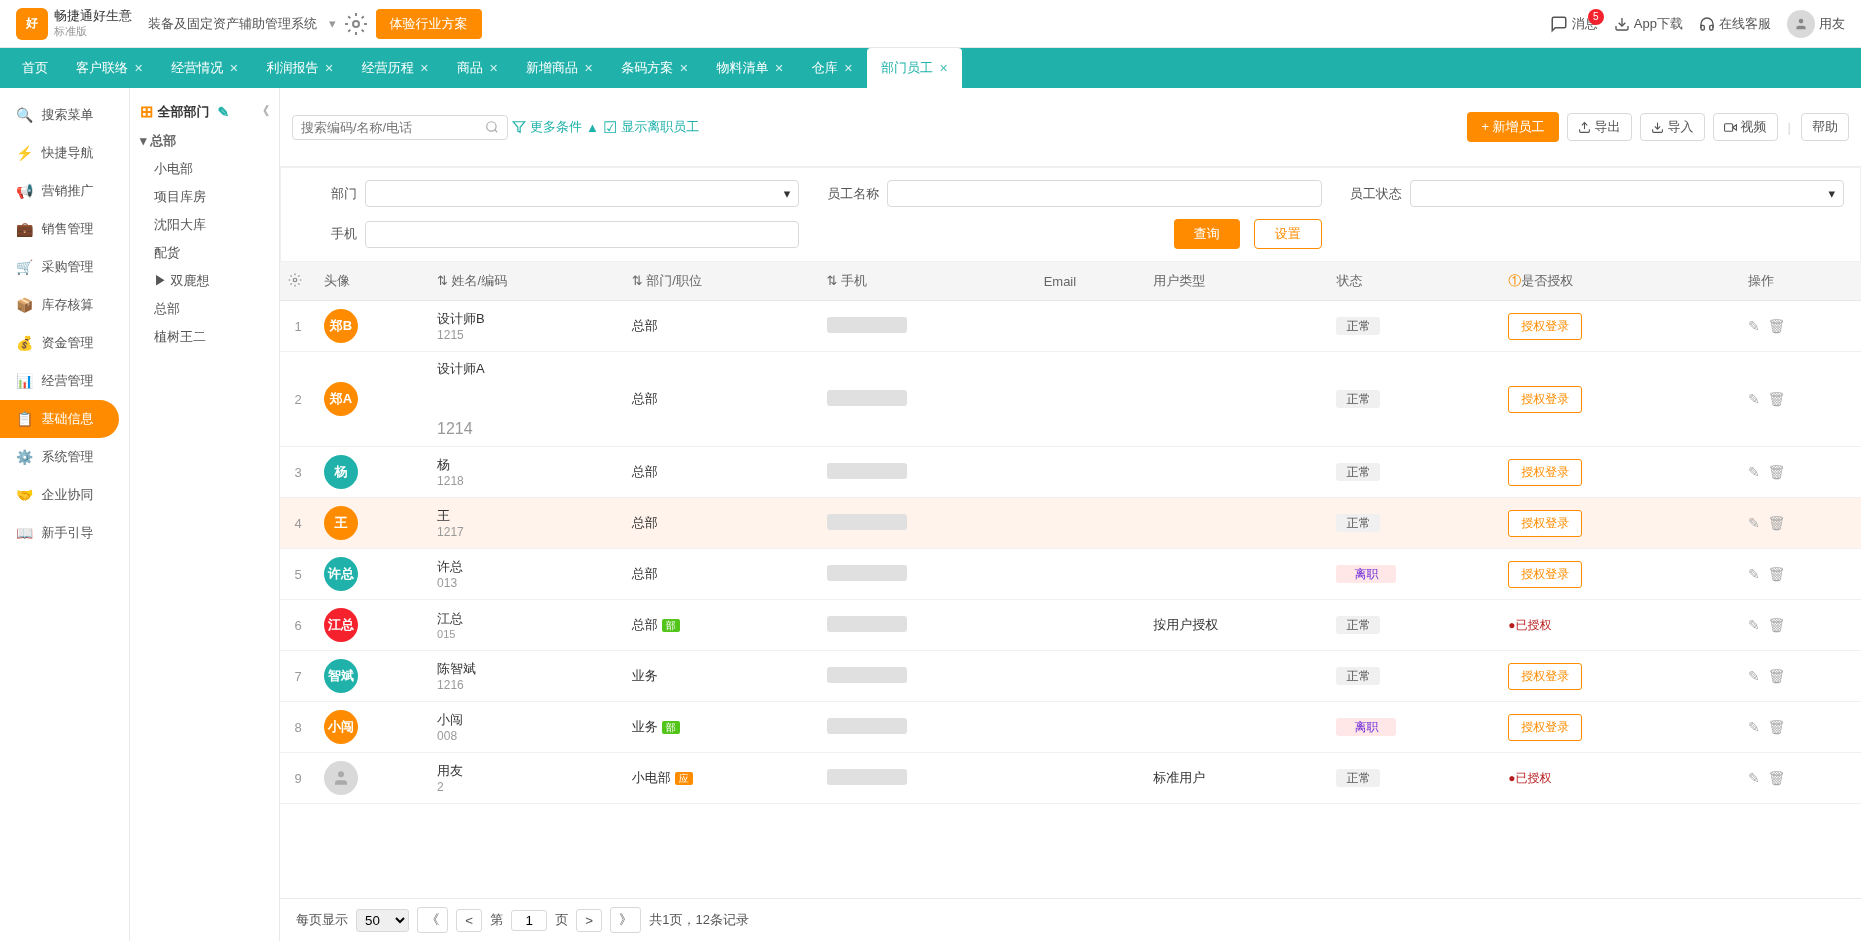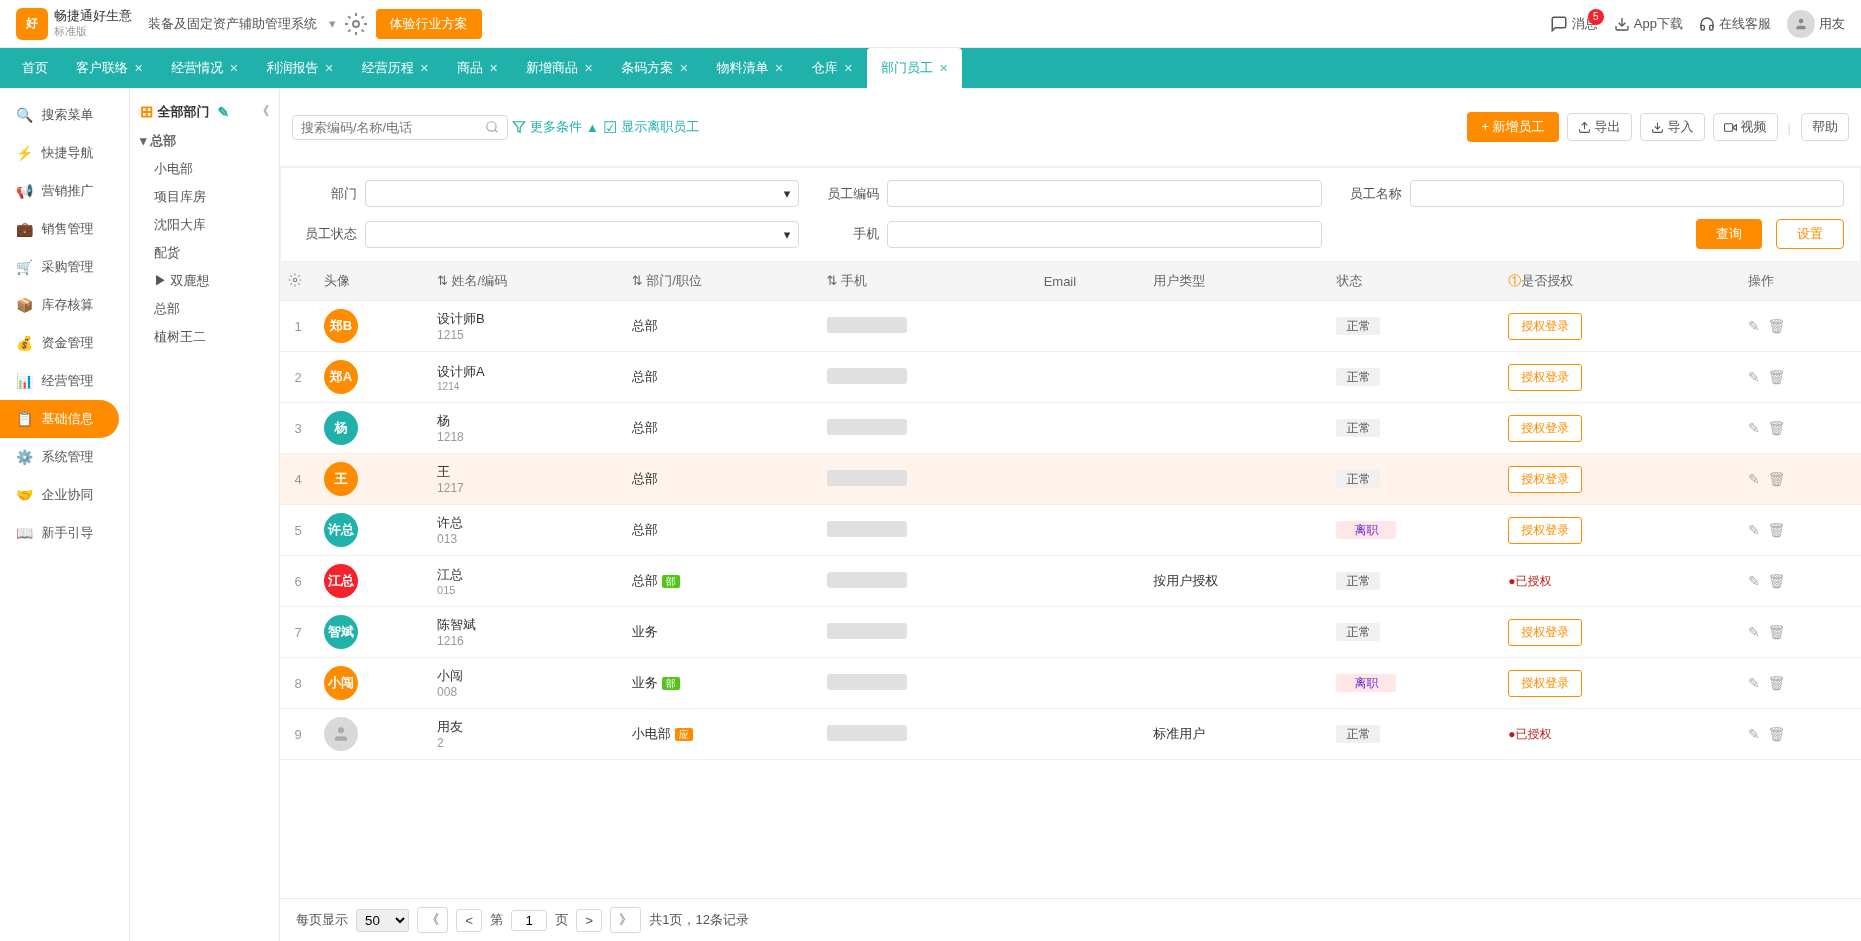--- a/index.html
+++ b/index.html
@@ -285,24 +285,20 @@
       </div>
     </div>
 
     <div class="search-form">
       <div class="form-row">
         <span class="form-label">部门</span>
         <div class="form-select" style="border:1px solid #d9d9d9;border-radius:4px;padding:5px 8px;flex:1;cursor:pointer;display:flex;align-items:center;justify-content:space-between;">
           <span></span>
           <span>▾</span>
         </div>
-      </div>
-      <div class="form-row">
-        <span class="form-label">员工编码</span>
-        <input class="form-control" type="text" style="flex: 1 1 0%;">
       </div>
       <div class="form-row">
         <span class="form-label">员工名称</span>
         <input class="form-control" type="text" style="flex: 1 1 0%;">
       </div>
       <div class="form-row">
         <span class="form-label">员工状态</span>
         <div class="form-select" style="border:1px solid #d9d9d9;border-radius:4px;padding:5px 8px;flex:1;cursor:pointer;display:flex;align-items:center;justify-content:space-between;">
           <span></span>
           <span>▾</span>
@@ -372,21 +368,21 @@
     </div>
               </td>
             </tr>
             <tr>
               <td style="text-align: center; color: rgb(153, 153, 153);">2</td>
               <td>
                 <div class="avatar-circle" style="background: rgb(255, 140, 0);">郑A</div>
               </td>
               <td>
                 <div style="font-weight:500;">设计师A</div>
-                <div style="color:#999;font-size:10px;">1214</div>
+                <div style="color:#999;font-size:16px;margin-top:42px;">1214</div>
               </td>
               <td>总部</td>
               <td><span class="phone-blur"></span></td>
               <td></td>
               <td></td>
               <td><span class="status-normal">正常</span></td>
               <td><button class="auth-btn">授权登录</button></td>
               <td></td>
               <td>
     <div class="action-icons">

